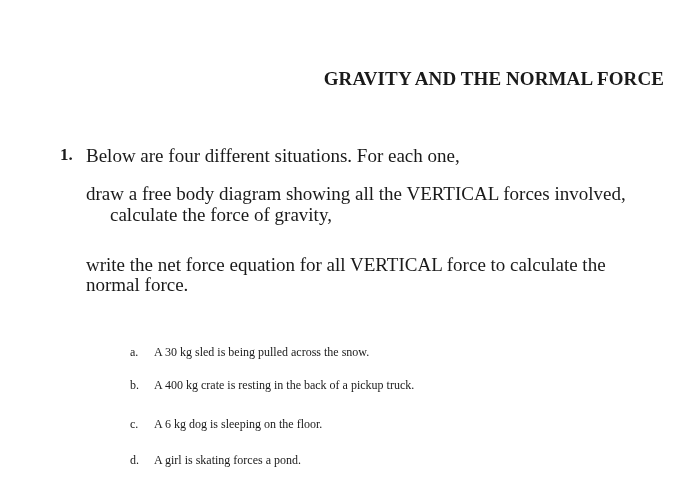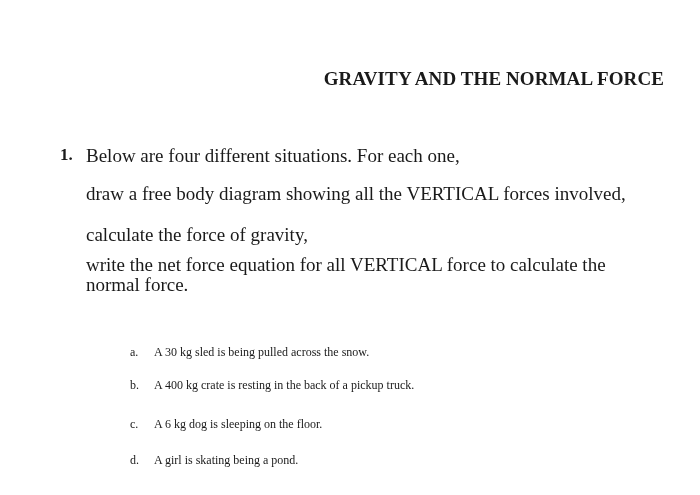--- a/index.html
+++ b/index.html
@@ -17,21 +17,21 @@
   }
   .q-num {
     position: absolute; left: 60px; top: 145px;
     font-weight: bold; font-size: 17px;
   }
   .line {
     position: absolute; left: 86px; font-size: 19px; white-space: nowrap;
   }
   .l1 { top: 145px; }
   .l2 { top: 183px; }
-  .l3 { top: 224px; }
+  .l3 { top: 204px; margin-left: 24px; }
   .l4 { top: 254px; }
   .l5 { top: 274px; }
   .item {
     position: absolute; left: 130px; font-size: 12px; white-space: nowrap;
   }
   .item .lbl { display: inline-block; width: 24px; }
   .ia { top: 345px; }
   .ib { top: 378px; }
   .ic { top: 417px; }
   .id { top: 453px; }
@@ -51,14 +51,14 @@
 <div class="item ia">
   <span class="lbl">a.</span><span>A 30 kg sled is being pulled across the snow.</span>
 </div>
 <div class="item ib">
   <span class="lbl">b.</span><span>A 400 kg crate is resting in the back of a pickup truck.</span>
 </div>
 <div class="item ic">
   <span class="lbl">c.</span><span>A 6 kg dog is sleeping on the floor.</span>
 </div>
 <div class="item id">
-  <span class="lbl">d.</span><span>A girl is skating being a pond.</span>
+  <span class="lbl">d.</span><span>A girl is skating forces a pond.</span>
 </div>
 
 </body></html>

